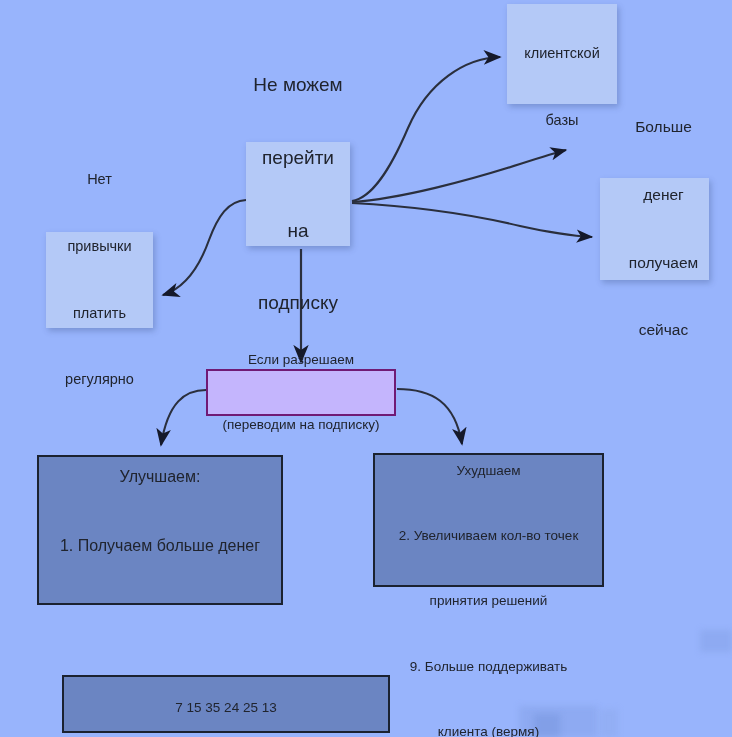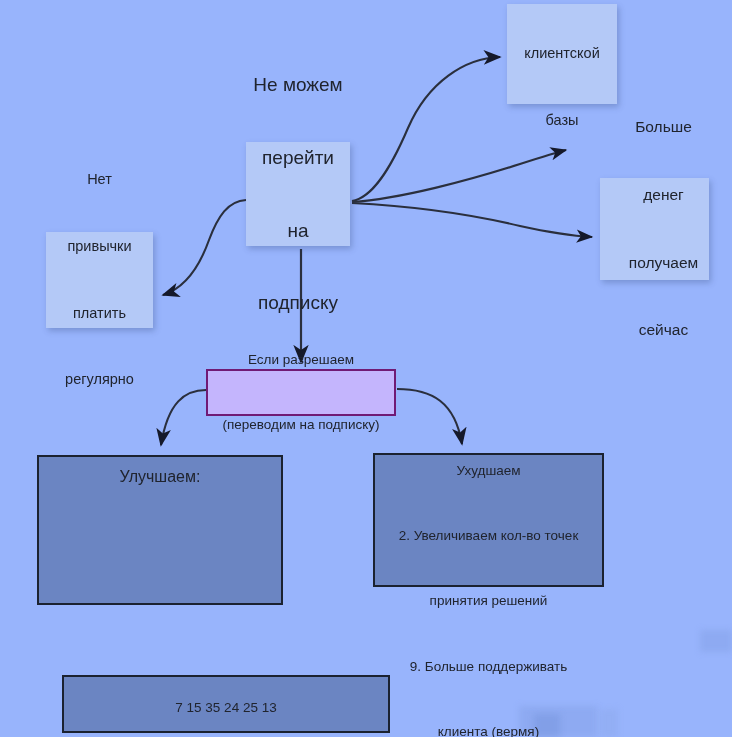--- a/index.html
+++ b/index.html
@@ -181,20 +181,21 @@
     <span class="line">регулярно</span>
   </div>
 
   <div class="node boxed-light" id="node-if">
     <span class="line">Если разрешаем</span>
     <span class="line">(переводим на подписку)</span>
   </div>
 
   <div class="node boxed" id="node-improve">
     <span class="line">Улучшаем:</span>
+    <span class="line">1. Получаем больше денег</span>
   </div>
 
   <div class="node boxed" id="node-worsen">
     <span class="line">Ухудшаем</span>
     <span class="line">2. Увеличиваем кол-во точек</span>
     <span class="line">принятия решений</span>
     <span class="line">9. Больше поддерживать</span>
     <span class="line">клиента (вермя)</span>
   </div>
 

